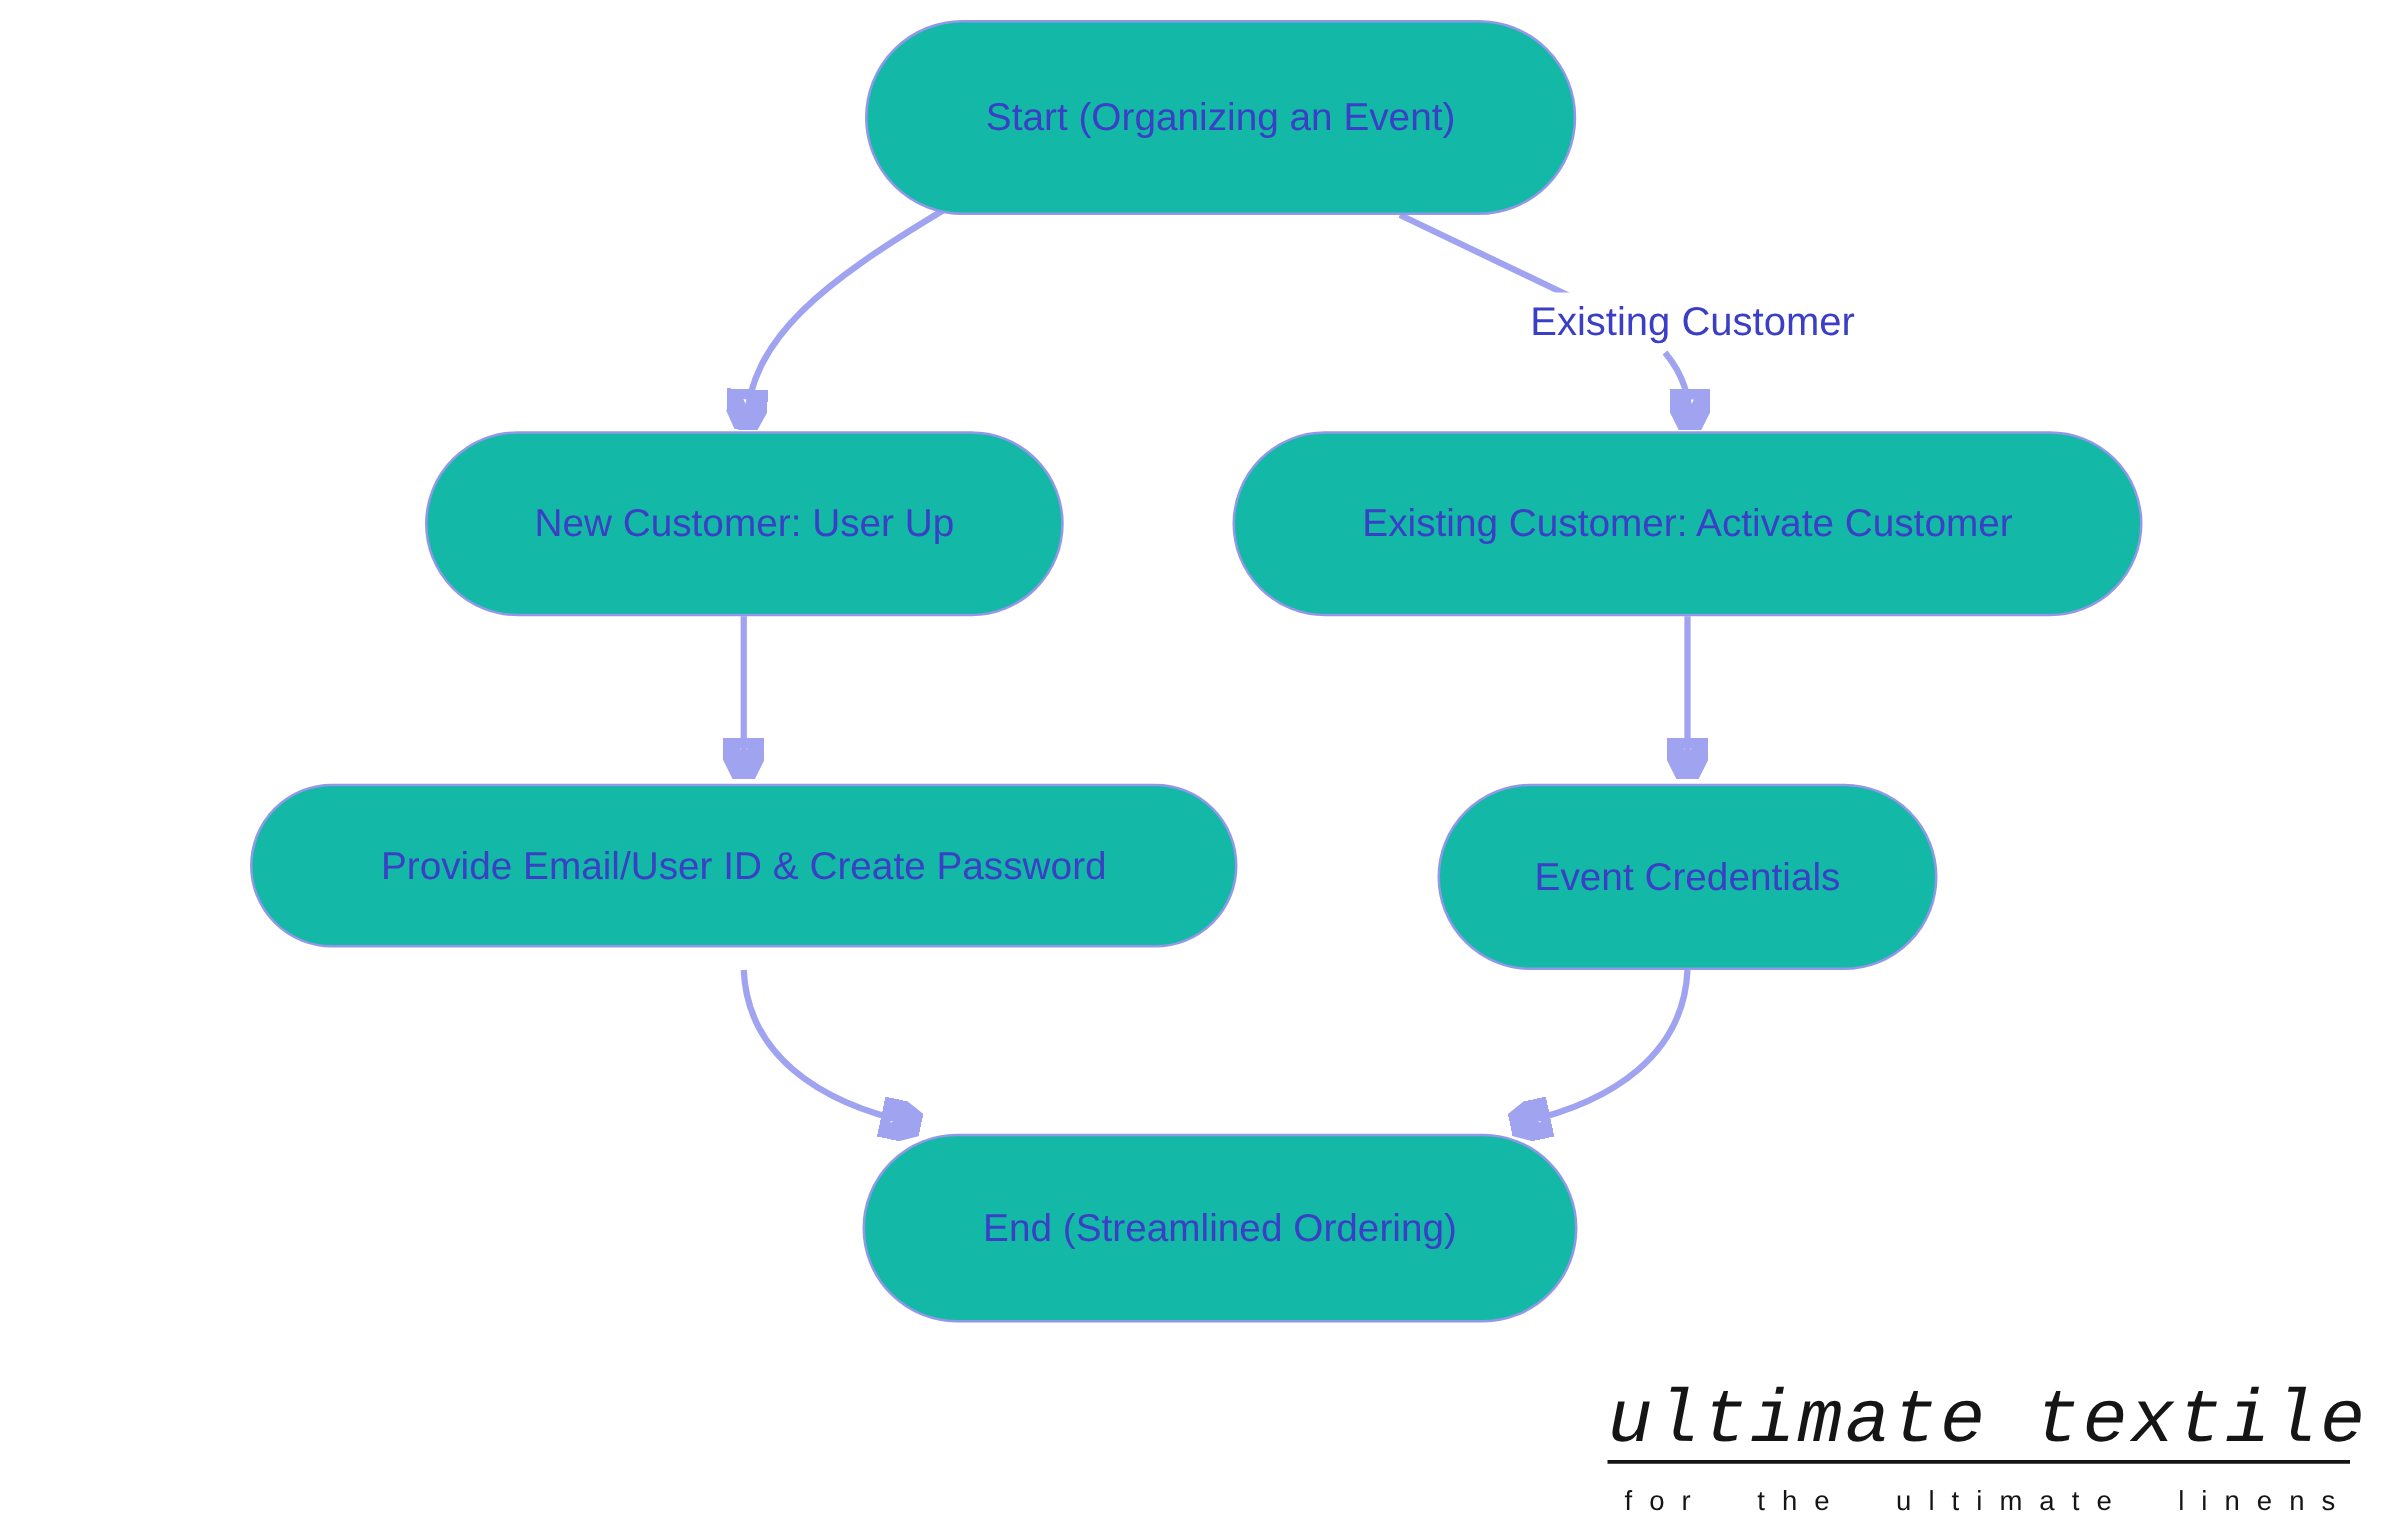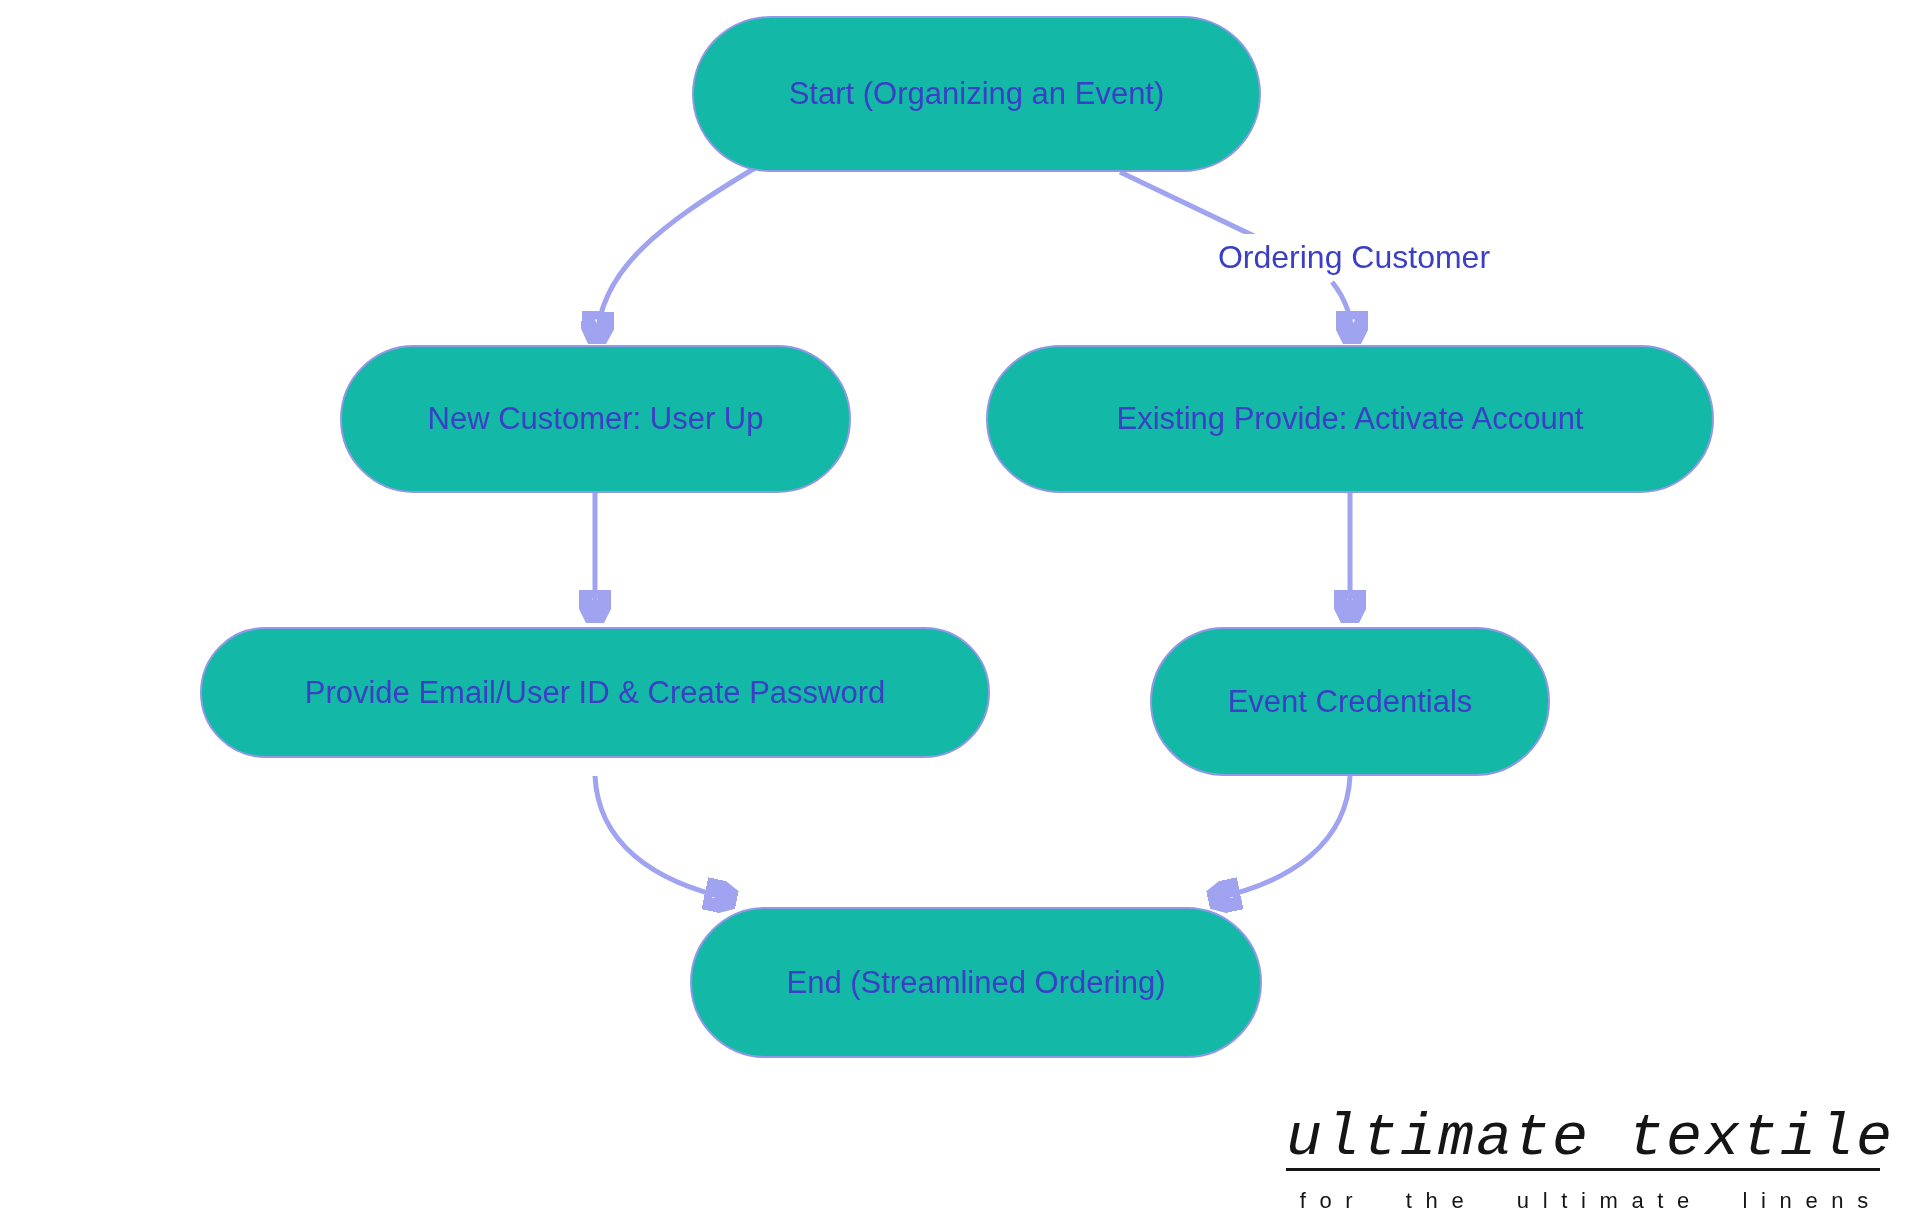--- a/index.html
+++ b/index.html
@@ -62,34 +62,34 @@
 
 <div class="node" id="node-start">
   <span>Start (Organizing an Event)</span>
 </div>
 
 <div class="node" id="node-new-customer">
   <span>New Customer: User Up</span>
 </div>
 
 <div class="node" id="node-existing-customer">
-  <span>Existing Provide: Activate Account</span>
+  <span>Existing Customer: Activate Customer</span>
 </div>
 
 <div class="node" id="node-provide-email">
   <span>Provide Email/User ID &amp; Create Password</span>
 </div>
 
 <div class="node" id="node-enter-credentials">
   <span>Event Credentials</span>
 </div>
 
 <div class="node" id="node-end">
   <span>End (Streamlined Ordering)</span>
 </div>
 
-<div class="edge-label">Ordering Customer</div>
+<div class="edge-label">Existing Customer</div>
 
 <div class="logo">
   <div class="logo-script">ultimate textile</div>
   <div class="logo-rule"></div>
   <div class="logo-tagline">for the ultimate linens</div>
 </div>
 
 </body></html>

